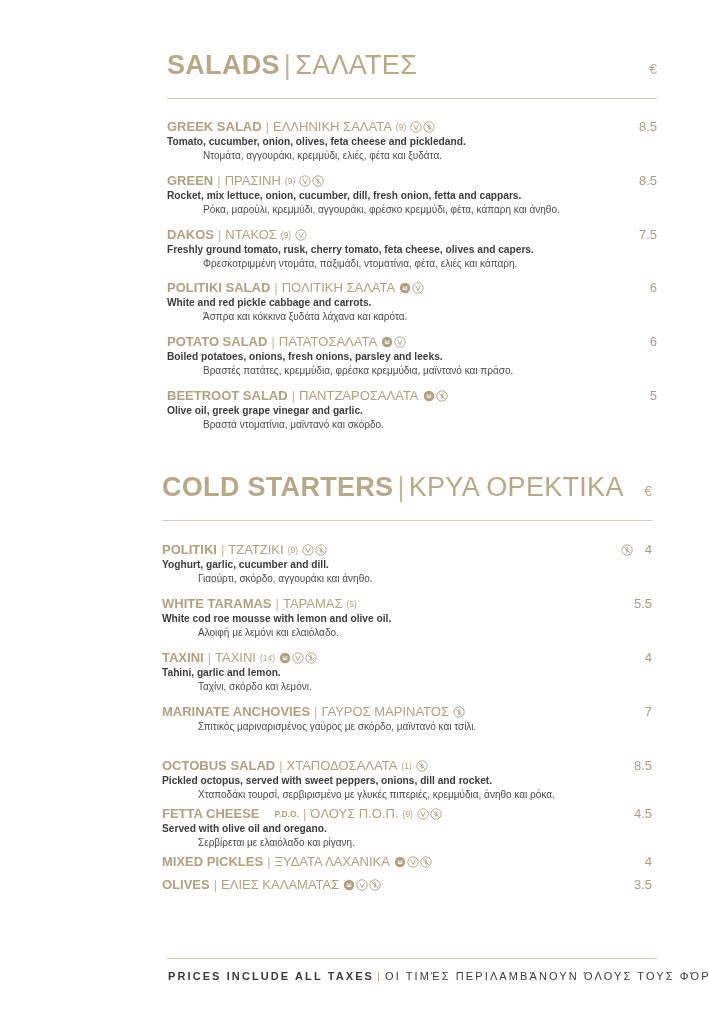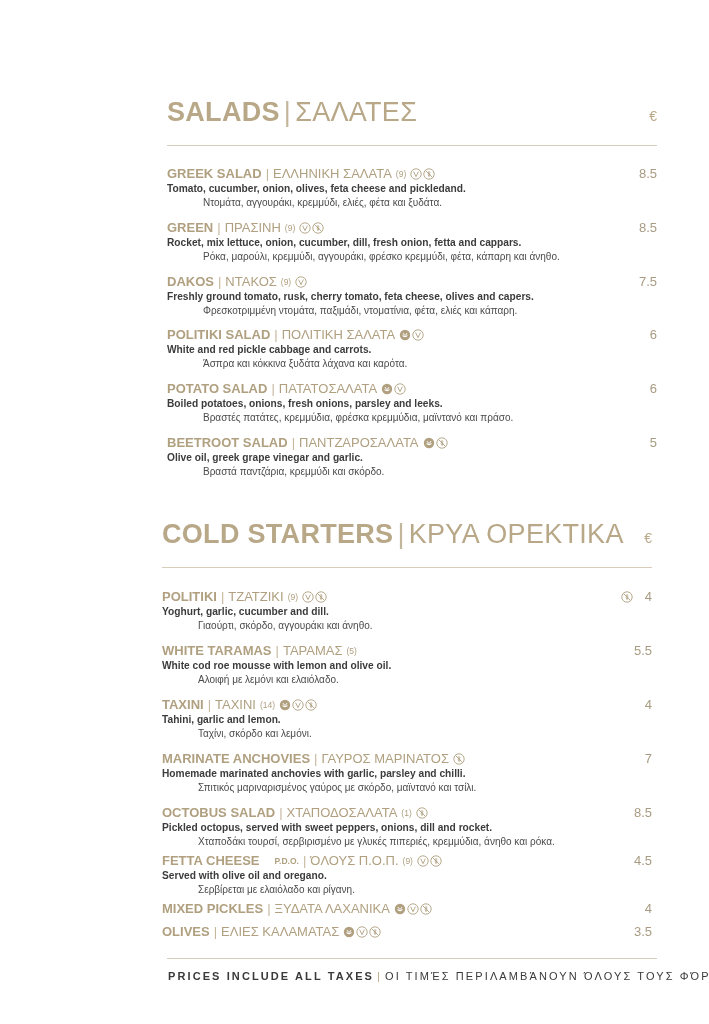--- a/index.html
+++ b/index.html
@@ -1,19 +1,19 @@
 <!DOCTYPE html>
 <html><head>
 <meta charset="utf-8">
 <style>
   html, body { margin: 0; padding: 0; background: #ffffff; }
   body { width: 709px; height: 1024px; position: relative; overflow: hidden;
          font-family: "Liberation Sans", "DejaVu Sans", sans-serif; color: #3a3a3a; }
   .section { position: absolute; }
-  .sec-head { display: flex; align-items: baseline; justify-content: space-between; margin-top: 47px; }
+  .sec-head { display: flex; align-items: baseline; justify-content: space-between; }
   .sec-title { color: #b8a888; font-size: 27px; letter-spacing: 0.3px; white-space: nowrap; }
   .sec-title .en { font-weight: bold; }
   .sec-title .sep { font-weight: normal; color: #c4b69a; margin: 0 4px; }
   .sec-title .gr { font-weight: normal; }
   .euro { color: #b8a888; font-size: 14px; }
   .rule { height: 1px; background: #d8cdbb; }
   .item { position: absolute; left: 0; right: 0; }
   .item-head { display: flex; align-items: center; justify-content: space-between; height: 17px; }
   .name { color: #b0a080; font-size: 13px; white-space: nowrap; display: flex; align-items: center; }
   .name .en { font-weight: bold; }
@@ -183,21 +183,21 @@
                   <path d="M6 3 L6 9 M4.6 4.4 L6 5.6 L7.4 4.4 M4.6 6.4 L6 7.6 L7.4 6.4" fill="none" stroke="#b0a080" stroke-width="0.8"></path>
                   <line x1="2.4" y1="2.4" x2="9.6" y2="9.6" stroke="#b0a080" stroke-width="0.9"></line>
                 </svg></span>
             </span>
           </div>
           <div class="price">
             <span>5</span>
           </div>
         </div>
         <div class="desc-en">Olive oil, greek grape vinegar and garlic.</div>
-        <div class="desc-gr">Βραστά παντζάρια, κρεμμύδι και σκόρδο.</div>
+        <div class="desc-gr">Βραστά ντοματίνια, μαϊντανό και σκόρδο.</div>
       </div>
     </div>
 </div>
 
 <div class="section" style="left:162px; top:472px; width:490px;">
   <div class="sec-head" style="height:36px;">
     <div class="sec-title">
       <span class="en">COLD STARTERS</span><span class="sep">|</span><span class="gr">ΚΡΥΑ ΟΡΕΚΤΙΚΑ</span>
     </div>
     <div class="euro">€</div>
@@ -292,21 +292,20 @@
                   <circle cx="6" cy="6" r="5.2" fill="none" stroke="#b0a080" stroke-width="0.9"></circle>
                   <path d="M6 3 L6 9 M4.6 4.4 L6 5.6 L7.4 4.4 M4.6 6.4 L6 7.6 L7.4 6.4" fill="none" stroke="#b0a080" stroke-width="0.8"></path>
                   <line x1="2.4" y1="2.4" x2="9.6" y2="9.6" stroke="#b0a080" stroke-width="0.9"></line>
                 </svg></span>
             </span>
           </div>
           <div class="price">
             <span>7</span>
           </div>
         </div>
-        <div class="desc-en">Homemade marinated anchovies with garlic, parsley and chilli.</div>
         <div class="desc-gr">Σπιτικός μαριναρισμένος γαύρος με σκόρδο, μαϊντανό και τσίλι.</div>
       </div>
       <div class="item" style="top: 236px;">
         <div class="item-head">
           <div class="name">
             <span class="en">OCTOBUS SALAD</span>
             <span class="sep">|</span>
             <span class="gr">ΧΤΑΠΟΔΟΣΑΛΑΤΑ</span>
             <span class="note">(1)</span>
             <span class="icons">

